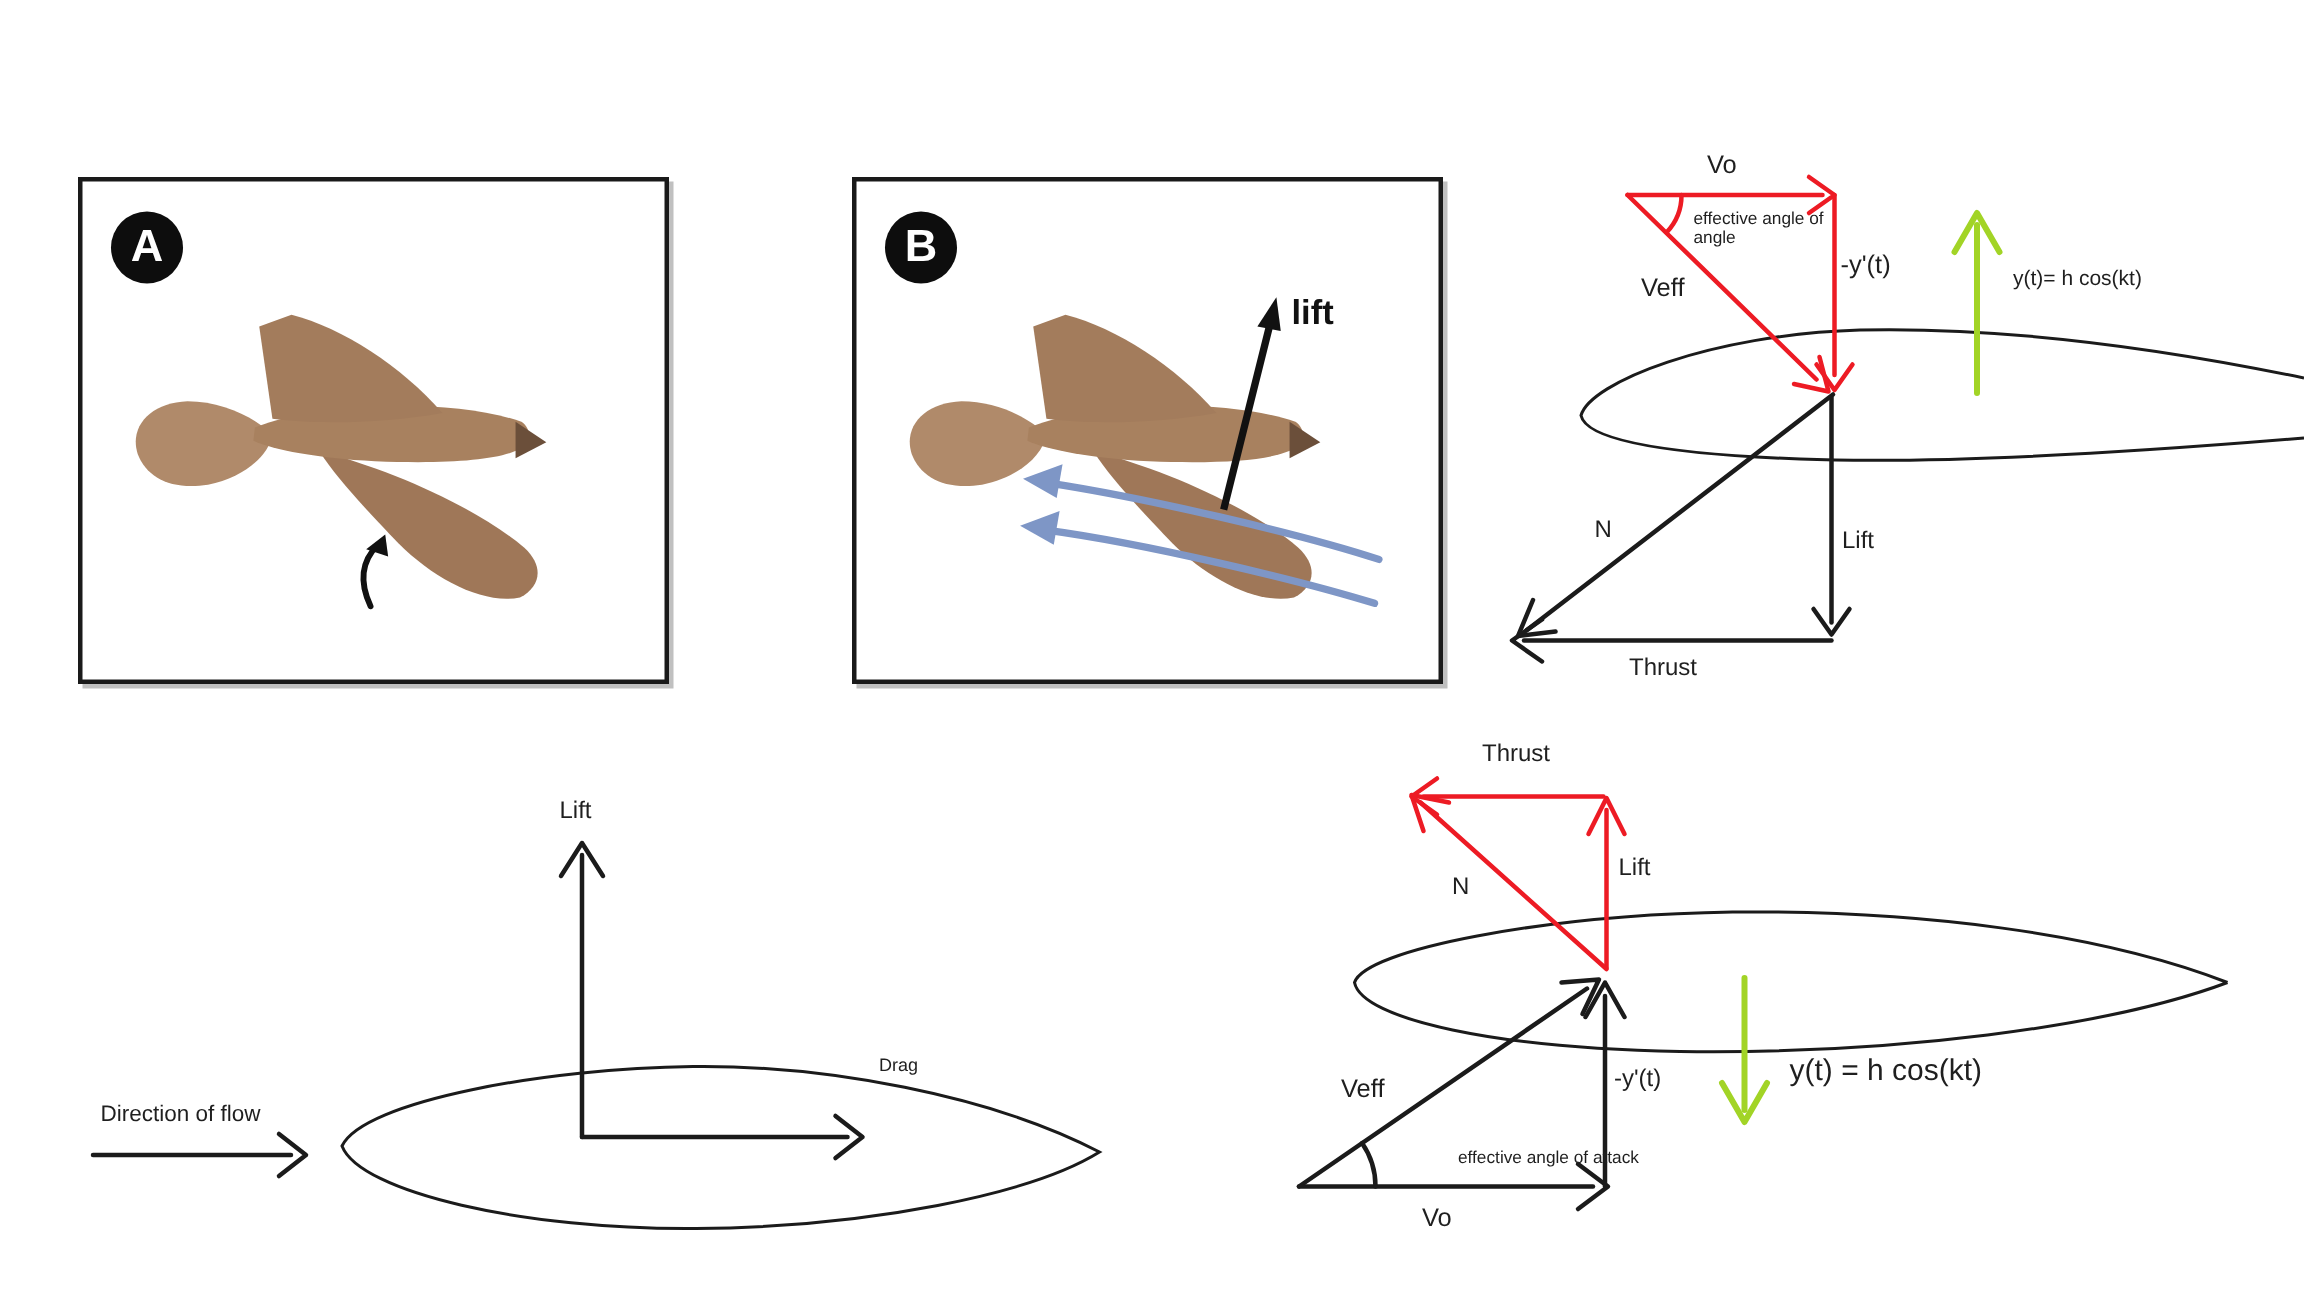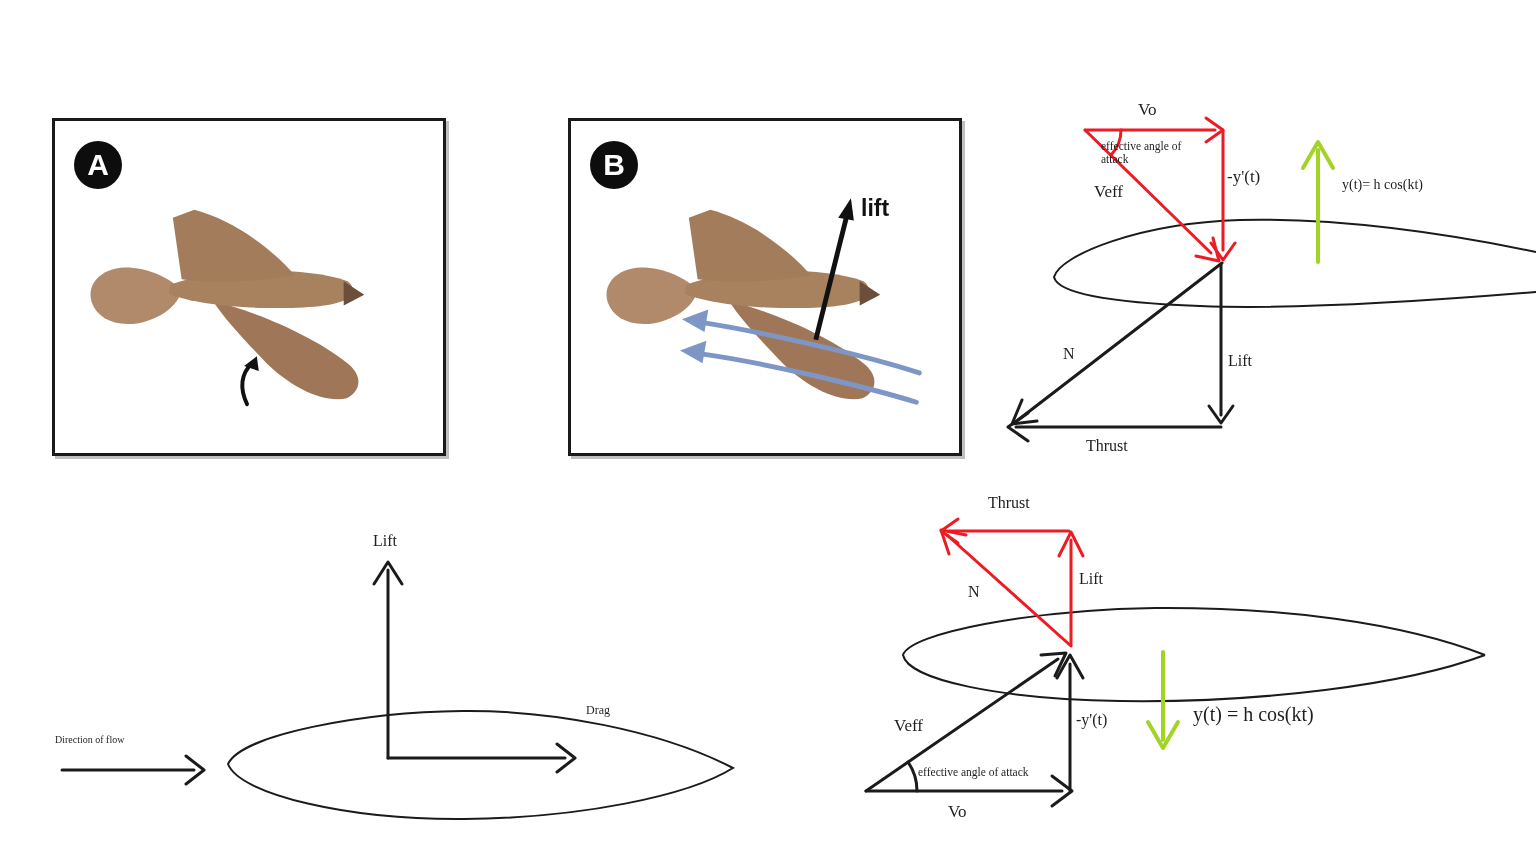--- a/index.html
+++ b/index.html
@@ -1,20 +1,20 @@
 <!DOCTYPE html>
 <html style="--red: #ed1b24; --green: #a2d426; --blue: #7e96c6;"><head>
 <meta charset="utf-8">
 <style>
   html,body{margin:0;padding:0;background:#ffffff;}
   #canvas{position:relative;width:1536px;height:864px;background:#ffffff;overflow:hidden;
           font-family:"Liberation Serif", serif;color:#1f1f1f;}
   svg{display:block;}
   .overlay{position:absolute;left:0;top:0;width:1536px;height:864px;}
-  .lbl{position:absolute;white-space:pre;color:#1f1f1f;font-family:Liberation Serif, serif;line-height:1.05;}
+  .lbl{position:absolute;white-space:pre;color:#1f1f1f;font-family:Liberation Sans, sans-serif;line-height:1.05;}
   .small{font-size:11.5px;line-height:1.12;}
   .panel{position:absolute;top:118px;width:388px;height:332px;background:#fff;
          border:3px solid #1a1a1a;box-shadow:3px 3px 0 rgba(140,140,140,.55);}
   #panelA{left:52px;} #panelB{left:568px;}
   .badge{position:absolute;left:19px;top:20px;width:48px;height:48px;border-radius:50%;
          background:#0d0d0d;color:#fff;display:flex;align-items:center;justify-content:center;
          font-family:"Liberation Sans",sans-serif;font-weight:bold;font-size:30px;}
   .panel-svg{position:absolute;left:0;top:0;width:100%;height:100%;}
   .lift-word{position:absolute;left:290px;top:74px;font-family:"Liberation Sans",sans-serif;
              font-weight:600;font-size:23px;color:#111;}
@@ -114,34 +114,34 @@
     <polyline class="blk" points="1052,776 1072,791 1052,806"></polyline>
     <line class="blk" x1="1070" y1="791" x2="1070" y2="664"></line>
     <polyline class="blk" points="1057,678 1070,655 1083,678"></polyline>
     <path class="blk" d="M 917 791 A 51 51 0 0 0 908 762" stroke-width="2.5"></path>
 
     <line class="grn" x1="1163" y1="652" x2="1163" y2="740"></line>
     <polyline class="grn" points="1148,722 1163,748 1178,722"></polyline>
   </svg>
 
   <span class="lbl" style="left:1138px;top:101px;font-size:17px">Vo</span>
-  <span class="lbl small" style="left:1101px;top:140px"><span>effective angle of</span><br><span>attack</span></span>
+  <span class="lbl small" style="left:1129px;top:140px"><span>effective angle of</span><br><span>angle</span></span>
   <span class="lbl" style="left:1094px;top:183px;font-size:17px">Veff</span>
   <span class="lbl" style="left:1227px;top:168px;font-size:17px">-y'(t)</span>
   <span class="lbl" style="left:1342px;top:178px;font-size:14px">y(t)= h cos(kt)</span>
   <span class="lbl" style="left:1063px;top:346px;font-size:16px">N</span>
   <span class="lbl" style="left:1228px;top:353px;font-size:16px">Lift</span>
   <span class="lbl" style="left:1086px;top:438px;font-size:16px">Thrust</span>
 
   <span class="lbl" style="left:373px;top:533px;font-size:16px">Lift</span>
   <span class="lbl" style="left:586px;top:704px;font-size:12px">Drag</span>
-  <span class="lbl" style="left:55px;top:735px;font-size:10px">Direction of flow</span>
+  <span class="lbl" style="left:67px;top:735px;font-size:15px">Direction of flow</span>
 
   <span class="lbl" style="left:988px;top:495px;font-size:16px">Thrust</span>
   <span class="lbl" style="left:968px;top:584px;font-size:16px">N</span>
   <span class="lbl" style="left:1079px;top:571px;font-size:16px">Lift</span>
   <span class="lbl" style="left:894px;top:717px;font-size:17px">Veff</span>
   <span class="lbl" style="left:1076px;top:712px;font-size:16px">-y'(t)</span>
-  <span class="lbl small" style="left:918px;top:766px">effective angle of attack</span>
+  <span class="lbl small" style="left:972px;top:766px">effective angle of attack</span>
   <span class="lbl" style="left:948px;top:803px;font-size:17px">Vo</span>
   <span class="lbl" style="left:1193px;top:704px;font-size:20px">y(t) = h cos(kt)</span>
 
 </div>
 
 </body></html>

